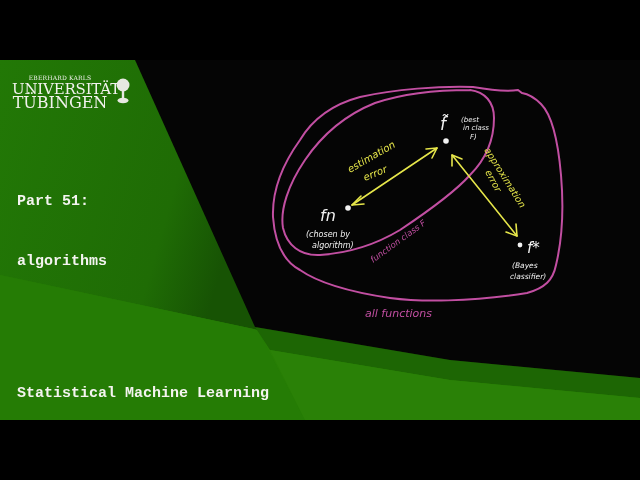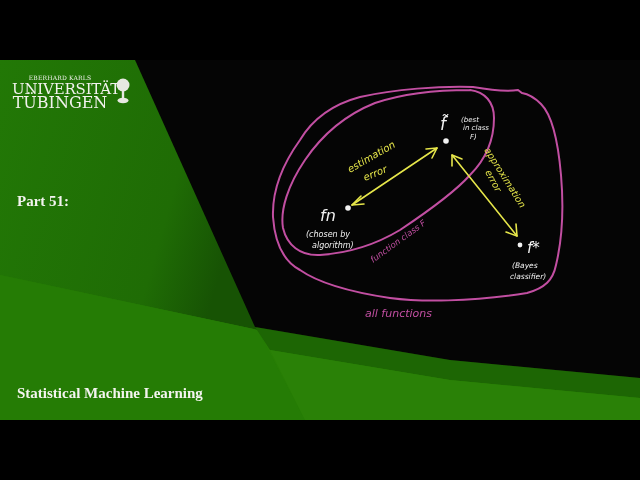--- a/index.html
+++ b/index.html
@@ -6,21 +6,21 @@
   body { width: 640px; height: 480px; position: relative; overflow: hidden; font-family: "DejaVu Sans", sans-serif; }
   .letterbox-top { position: absolute; left: 0; top: 0; width: 640px; height: 60px; background: #000; }
   .letterbox-bottom { position: absolute; left: 0; top: 420px; width: 640px; height: 60px; background: #000; }
   .slide { position: absolute; left: 0; top: 0; width: 640px; height: 480px; }
   svg.bg { position: absolute; left: 0; top: 0; }
   .logo { position: absolute; left: 12px; top: 74px; width: 96px; text-align: center; color: #f2f2ee; font-family: "DejaVu Serif", serif; }
   .logo .l1 { font-size: 6px; letter-spacing: 0.2px; line-height: 8px; }
   .logo .l2 { font-size: 15px; line-height: 14px; letter-spacing: -0.2px; }
   .logo .l3 { font-size: 16px; line-height: 13px; }
   .tree { position: absolute; left: 116px; top: 78px; width: 14px; height: 26px; }
-  .slide-text { position: absolute; color: #f4f4f0; font-weight: bold; font-family: Liberation Serif, serif; white-space: nowrap; }
+  .slide-text { position: absolute; color: #f4f4f0; font-weight: bold; font-family: Liberation Mono, monospace; white-space: nowrap; }
   .part { left: 17px; top: 193px; font-size: 15px; }
   .title1 { left: 17px; top: 234px; font-size: 15px; }
   .title2 { left: 17px; top: 253px; font-size: 15px; }
   .course { left: 17px; top: 385px; font-size: 15px; }
   .author { left: 431px; top: 385px; font-size: 15px; }
   svg.diagram { position: absolute; left: 0; top: 0; }
   svg text.hand { font-family: "DejaVu Sans", sans-serif; font-style: oblique; }
 </style>
 </head>
 <body>
@@ -56,20 +56,21 @@
     <div class="l2">UNIVERSITÄT</div>
     <div class="l3">TÜBINGEN</div>
   </div>
   <svg class="tree" viewBox="0 0 14 26">
     <ellipse cx="7" cy="7" rx="6.5" ry="6.5" fill="#e8e8e2"></ellipse>
     <rect x="5.8" y="12" width="2.4" height="9" fill="#e8e8e2"></rect>
     <ellipse cx="7" cy="22.5" rx="5.5" ry="2.8" fill="#e8e8e2"></ellipse>
   </svg>
 
   <div class="slide-text part">Part 51:</div>
+  <div class="slide-text title2">algorithms</div>
   <div class="slide-text course">Statistical Machine Learning</div>
 
   <svg class="diagram" width="640" height="480" viewBox="0 0 640 480">
     <g fill="none" stroke="#c24fa2" stroke-width="2" stroke-linecap="round">
 
       <path d="M 473 87 C 440 86, 395 89, 360 97 C 330 105, 312 120, 300 140 C 282 165, 272 190, 273 217 C 275 245, 285 262, 300 270 C 320 284, 350 292, 390 298 C 420 302, 470 302, 527 293 C 545 288, 553 280, 556 265 C 562 240, 564 210, 561 175 C 558 140, 552 115, 541 104 C 533 96, 528 94, 522 93 L 518 90 C 505 92, 490 90, 473 87"></path>
 
       <path d="M 470 90 C 485 92, 494 102, 494 118 C 494 140, 485 160, 470 175 C 455 192, 430 210, 400 230 C 375 245, 350 253, 320 255 C 300 256, 287 245, 283 228 C 280 210, 288 185, 305 160 C 322 135, 345 115, 375 103 C 405 93, 440 90, 470 90"></path>
     </g>
 

